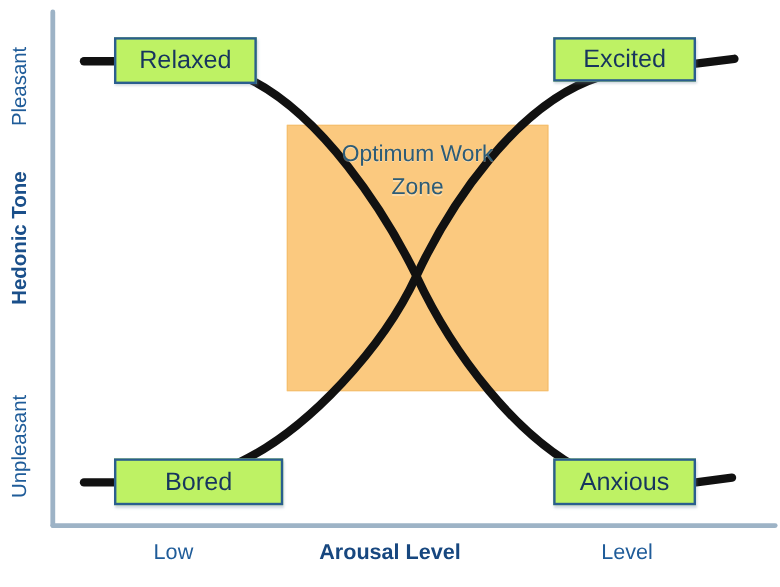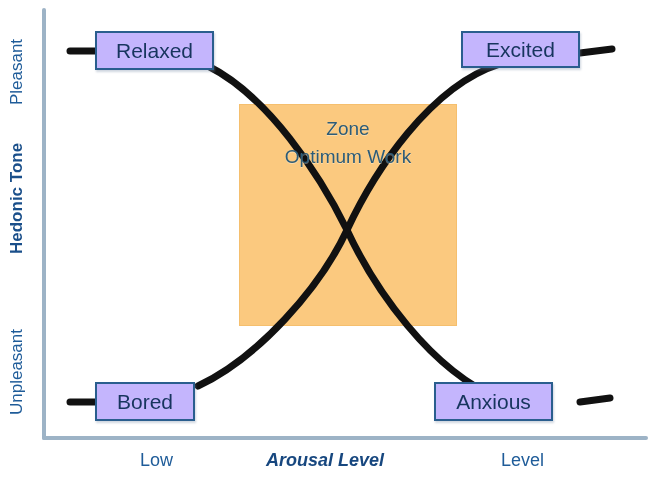--- a/index.html
+++ b/index.html
@@ -64,26 +64,25 @@
     font-size: 17px;
   }
   
   .hlabel {
     position: absolute;
     top: 450px;
     color: #1f5c99;
     font-size: 18px;
     white-space: nowrap;
   }
-  .hlabel-low { left: 128px; margin-left: 12px; }
+  .hlabel-low { left: 128px; }
   .hlabel-title {
     left: 266px;
     font-weight: bold;
     color: #17477f;
-    font-style: italic;
   }
   .hlabel-high { left: 501px; }
 
   
   .zone {
     position: absolute;
     left: 239px;
     top: 104px;
     width: 218px;
     height: 222px;
@@ -107,33 +106,33 @@
   .curves {
     position: absolute;
     left: 0; top: 0;
     width: 650px; height: 489px;
   }
 
   
   .nodebox {
     position: absolute;
     box-sizing: border-box;
-    background: #c4b5fd;
+    background: #bef264;
     border: 2px solid #2a5e8e;
     display: flex;
     align-items: center;
     justify-content: center;
     color: #17355e;
     font-size: 21px;
     box-shadow: 1px 2px 2px rgba(120,140,165,0.35);
   }
   .box-relaxed { left: 95px;  top: 31px;  width: 119px; height: 39px; }
   .box-excited { left: 461px; top: 31px;  width: 119px; height: 37px; }
-  .box-bored   { left: 95px;  top: 382px; width: 100px; height: 39px; }
-  .box-anxious { left: 434px; top: 382px; width: 119px; height: 39px; }
+  .box-bored   { left: 95px;  top: 382px; width: 141px; height: 39px; }
+  .box-anxious { left: 461px; top: 382px; width: 119px; height: 39px; }
 </style>
 </head>
 <body>
 
 <div id="stage">
 
   <div class="axis-y"></div>
   <div class="axis-x"></div>
 
   <div class="vlabel vlabel-pleasant">Pleasant</div>
@@ -151,22 +150,22 @@
     </g>
 
     <g>
       <path d="M 70,402 L 96,402" fill="none" stroke="#111111" stroke-width="7" stroke-linecap="round"></path>
       <path d="M 198,386 C 258,358 320,288 347,230 C 374,172 430,86 500,64" fill="none" stroke="#111111" stroke-width="7" stroke-linecap="round"></path>
       <path d="M 580,53 L 612,49" fill="none" stroke="#111111" stroke-width="7" stroke-linecap="round"></path>
     </g>
   </svg>
 
   <div class="zone-text">
+    <div>Optimum Work</div>
     <div>Zone</div>
-    <div>Optimum Work</div>
   </div>
 
   <div class="nodebox box-relaxed">
     <span>Relaxed</span>
   </div>
   <div class="nodebox box-excited">
     <span>Excited</span>
   </div>
   <div class="nodebox box-bored">
     <span>Bored</span>

